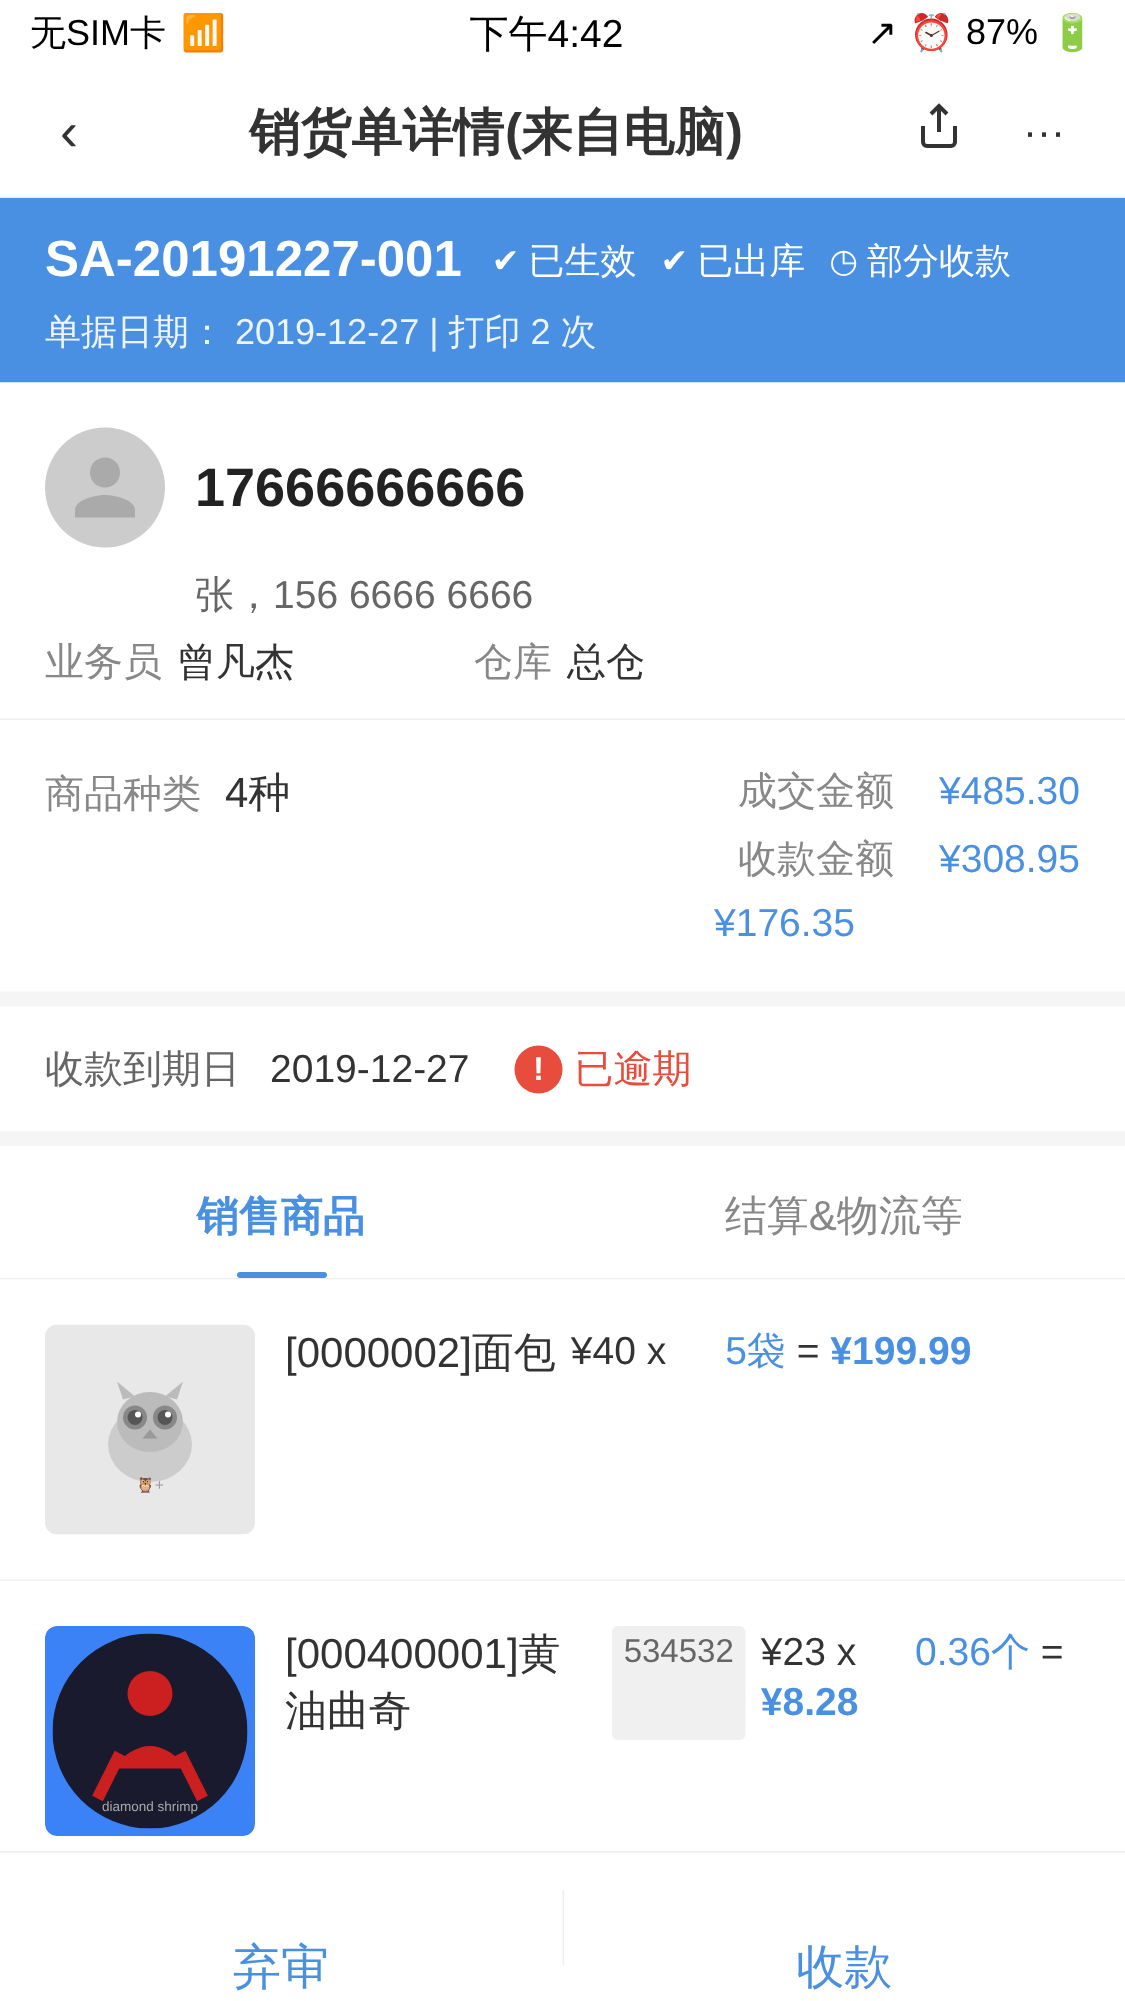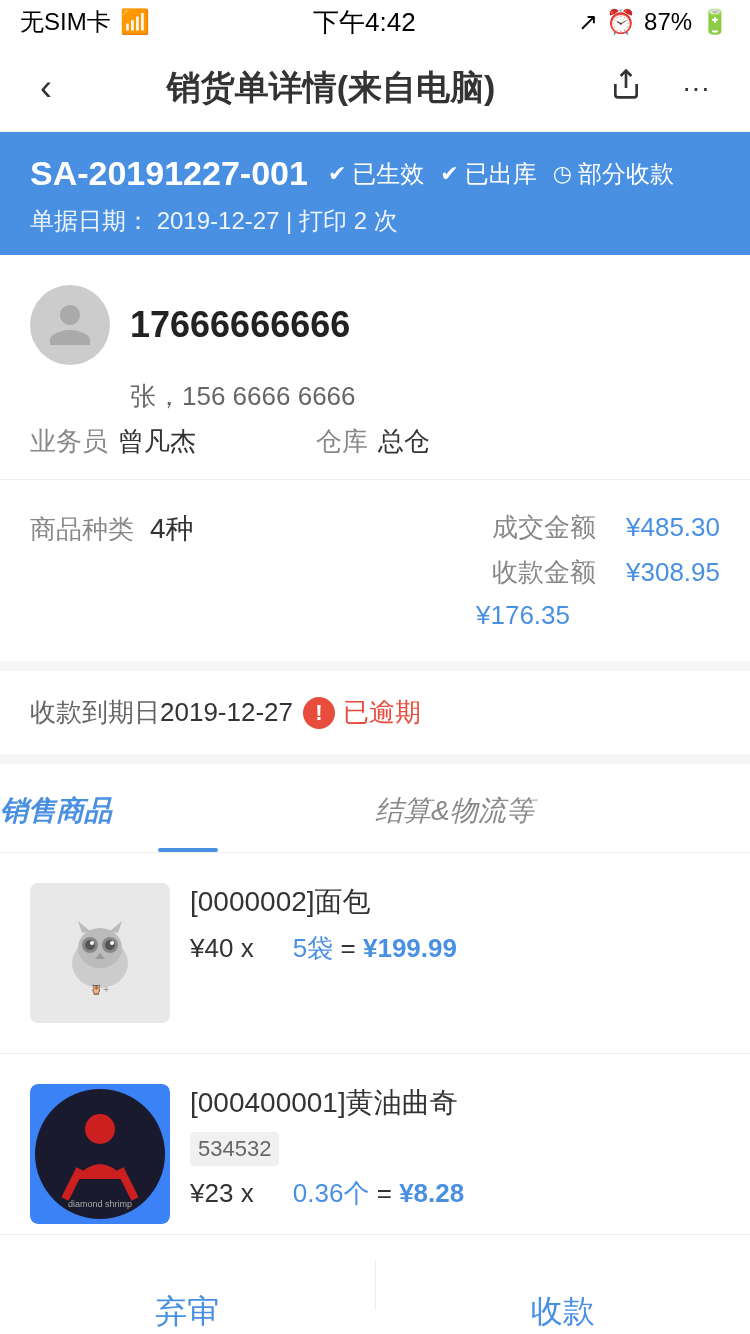--- a/index.html
+++ b/index.html
@@ -181,20 +181,21 @@
     .money-label { color: #888; text-align: right; min-width: 120px; }
     .money-value { color: #4A90E2; font-weight: 500; }
 
     
     .due-section {
       background: #fff;
       padding: 24px 30px;
       border-top: 10px solid #f5f5f5;
       display: flex;
       align-items: center;
+      gap: 20px;
     }
     .due-label { font-size: 26px; color: #666; }
     .due-date { font-size: 26px; color: #333; }
     .overdue-badge {
       display: flex;
       align-items: center;
       gap: 8px;
       margin-left: 10px;
     }
     .overdue-icon {
@@ -213,25 +214,25 @@
 
     
     .tabs-section {
       background: #fff;
       border-top: 10px solid #f5f5f5;
       display: flex;
       border-bottom: 1px solid #eee;
     }
     .tab {
       flex: 1;
+      text-align: center;
       padding: 28px 0 22px;
       font-size: 28px;
       cursor: pointer;
       position: relative;
-      font-style: italic;
     }
     .tab-active {
       color: #4A90E2;
       font-weight: 600;
     }
     .tab-inactive { color: #888; }
     .tab-underline {
       position: absolute;
       bottom: 0;
       left: 50%;
@@ -261,21 +262,21 @@
       border-radius: 8px;
       flex-shrink: 0;
       display: flex;
       align-items: center;
       justify-content: center;
       overflow: hidden;
     }
     .product-info {
       flex: 1;
       display: flex;
-      flex-direction: column;
+      flex-direction: row;
       gap: 10px;
     }
     .product-name {
       font-size: 28px;
       color: #333;
       font-weight: 500;
     }
     .product-sku-tag {
       display: inline-block;
       background: #f0f0f0;

